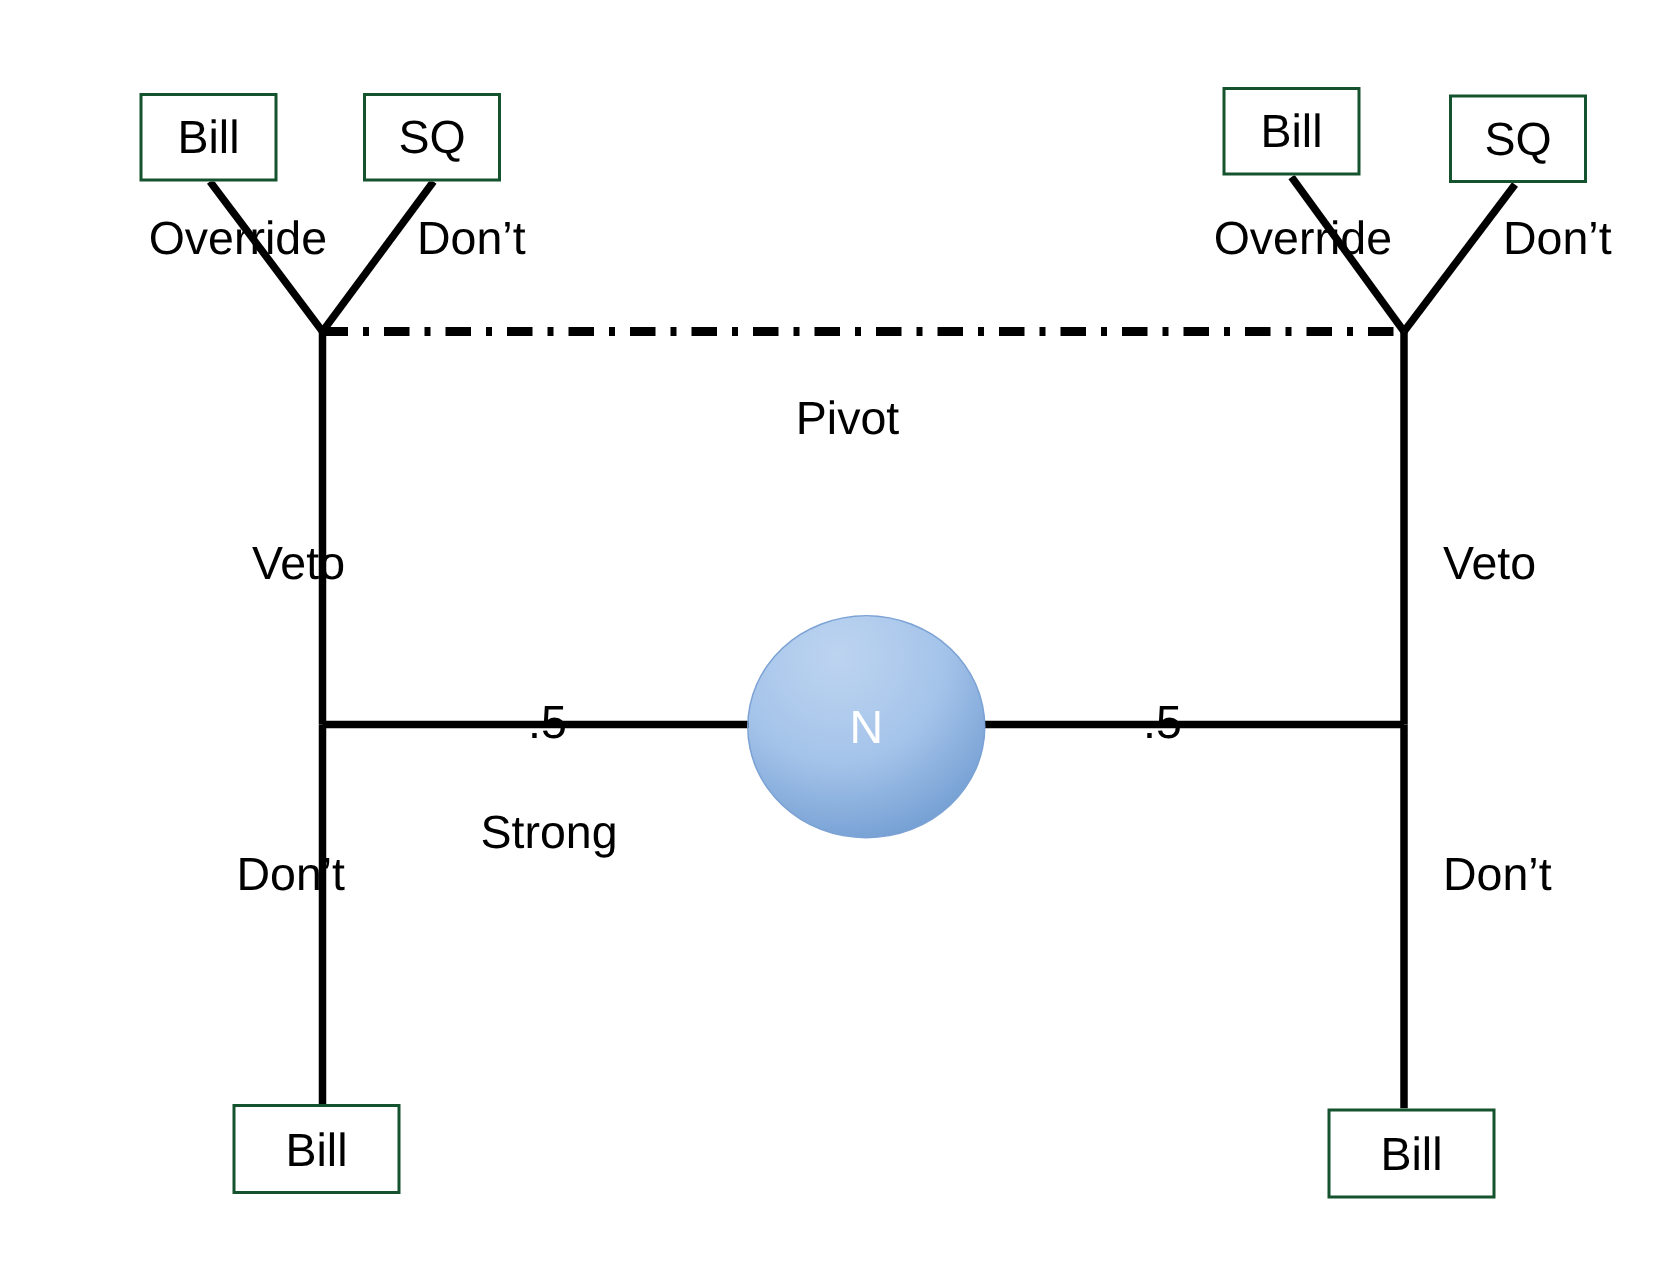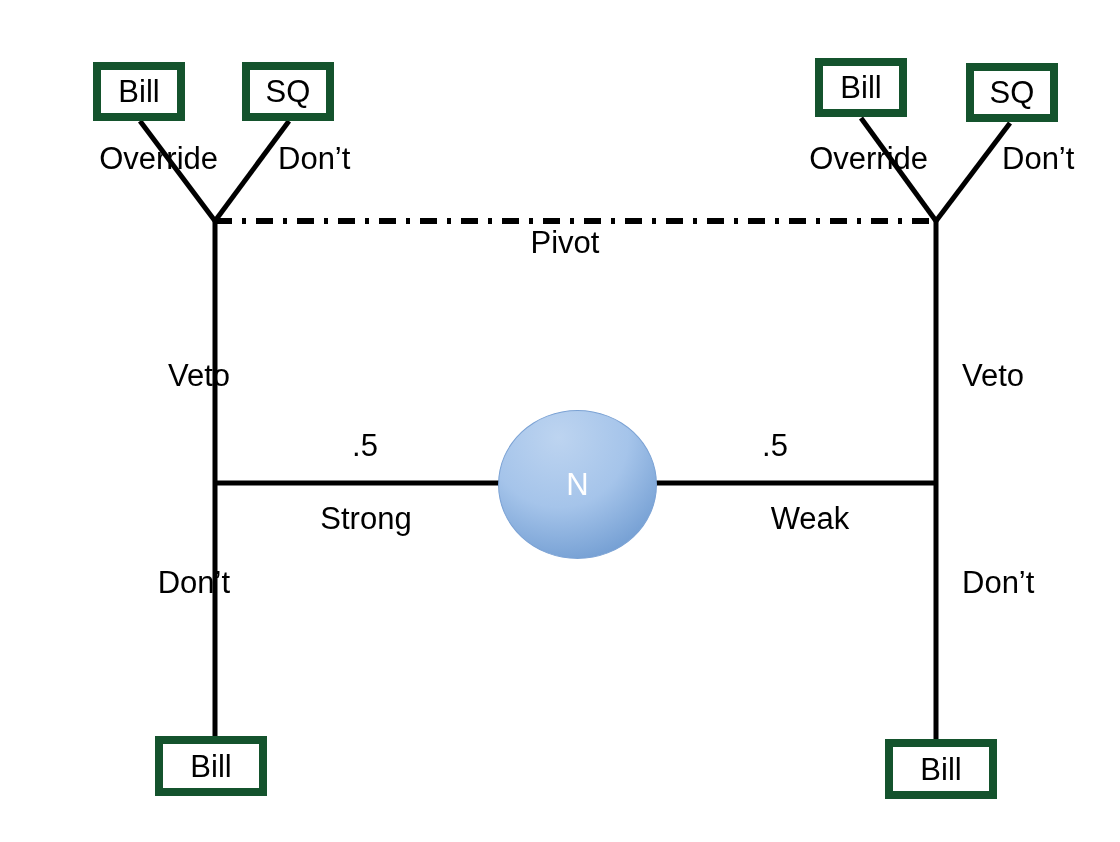--- a/index.html
+++ b/index.html
@@ -21,21 +21,21 @@
   #tree-svg {
     position: absolute;
     left: 0;
     top: 0;
     width: 1120px;
     height: 842px;
   }
   .node-box {
     position: absolute;
     box-sizing: border-box;
-    border: 8px solid #14532d;
+    border: 2px solid #14532d;
     background: #ffffff;
     display: flex;
     align-items: center;
     justify-content: center;
     font-size: 31px;
     color: #000000;
     line-height: 1;
   }
   .edge-label {
     position: absolute;
@@ -43,20 +43,21 @@
     color: #000000;
     white-space: nowrap;
     line-height: 1;
   }
   .edge-label.align-right {
     text-align: right;
     margin-left: 48px;
   }
   .edge-label.align-center {
     text-align: center;
+    margin-top: 36px;
   }
   .chance-node {
     position: absolute;
     display: flex;
     align-items: center;
     justify-content: center;
     border-radius: 50%;
     color: #ffffff;
     font-size: 31px;
     line-height: 1;
@@ -147,21 +148,18 @@
 
   <div class="edge-label align-center" style="left:305px; top:430px; width:120px;">
     <span>.5</span>
   </div>
   <div class="edge-label align-center" style="left:256px; top:503px; width:220px;">
     <span>Strong</span>
   </div>
   <div class="edge-label align-center" style="left:715px; top:430px; width:120px;">
     <span>.5</span>
   </div>
-  <div class="edge-label align-center" style="left:700px; top:503px; width:220px;">
-    <span>Weak</span>
-  </div>
 
   <div class="edge-label align-center" style="left:465px; top:227px; width:200px;">
     <span>Pivot</span>
   </div>
 
 </div>
 
 </body></html>

